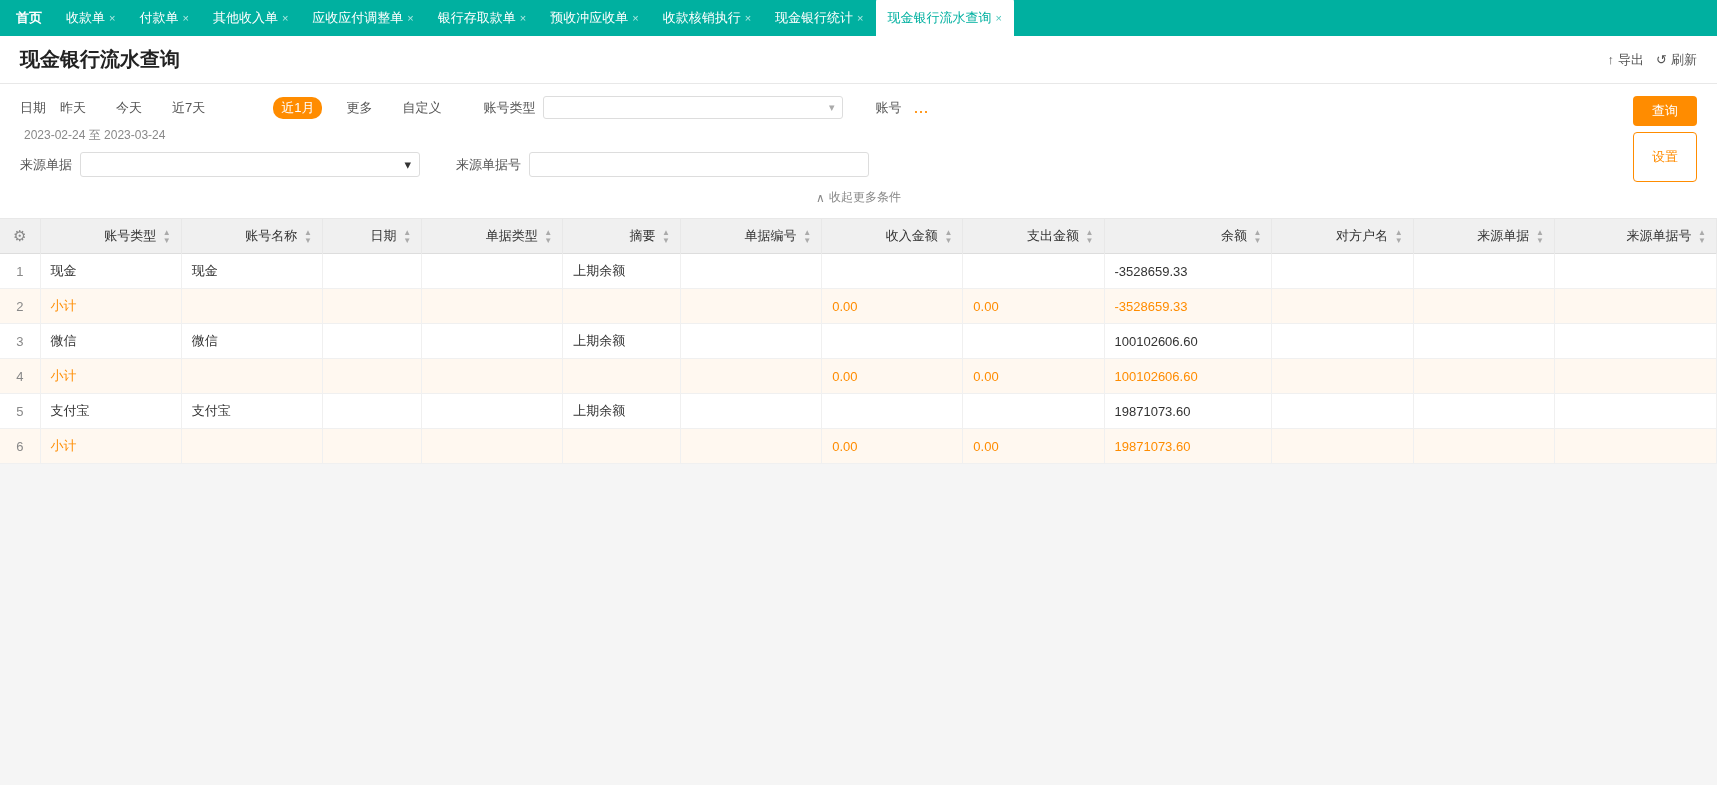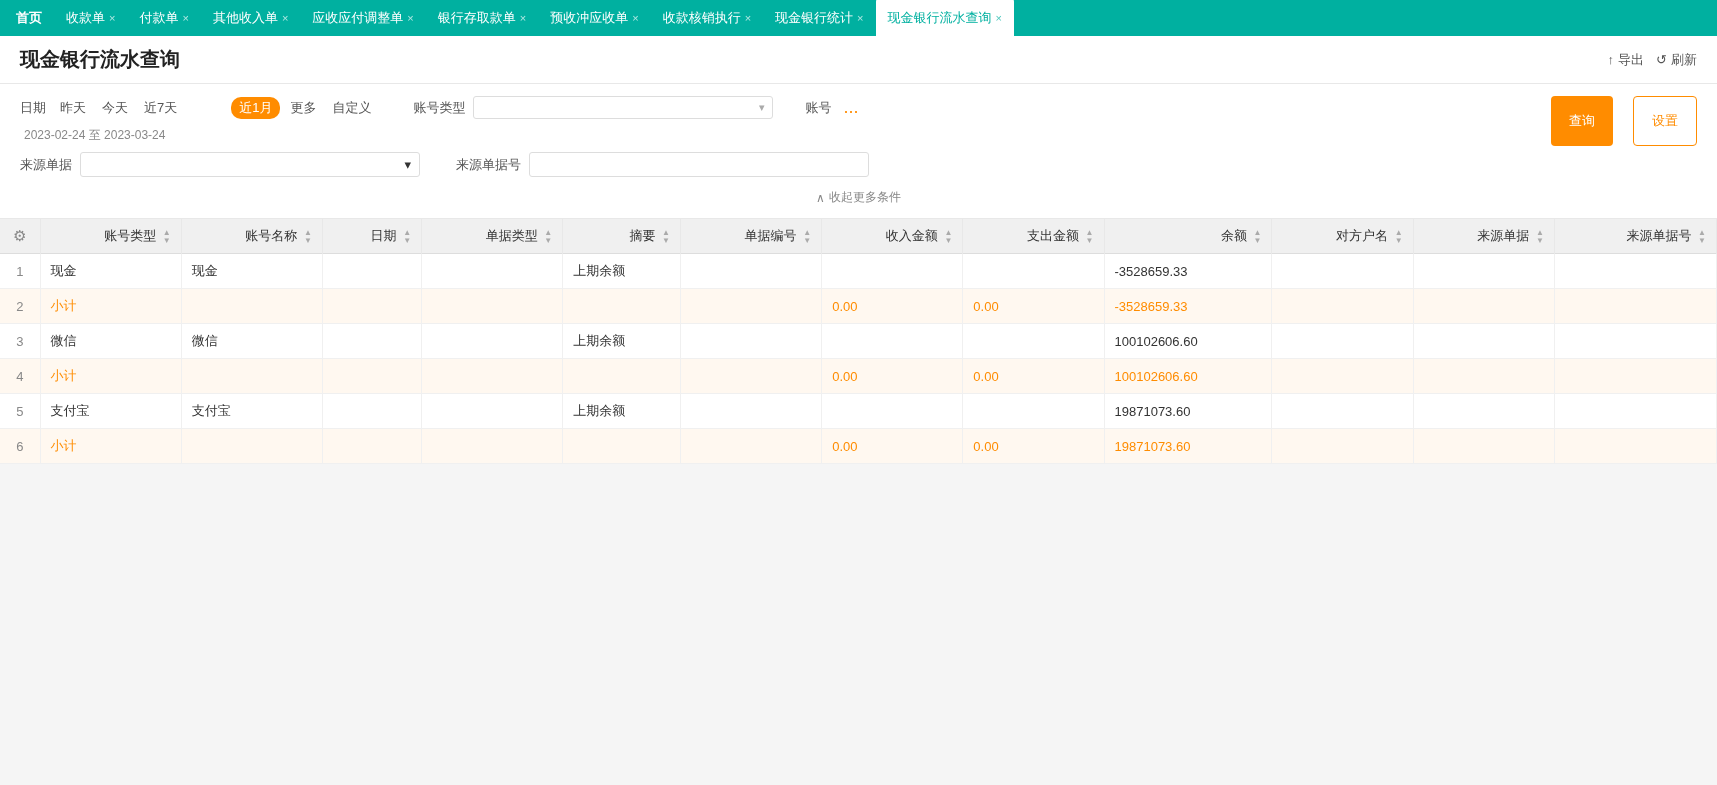--- a/index.html
+++ b/index.html
@@ -85,21 +85,21 @@
       align-items: center;
       gap: 8px;
     }
     .filter-label {
       color: #555;
       white-space: nowrap;
       font-size: 13px;
     }
     .date-options {
       display: flex;
-      gap: 4px;
+      gap: 18px;
     }
     .date-opt {
       padding: 2px 6px;
       cursor: pointer;
       border-radius: 3px;
       font-size: 13px;
       color: #555;
     }
     .date-opt.active {
       background: #ff8c00;
@@ -152,22 +152,22 @@
       background: #fff;
       color: #ff8c00;
       border: 1px solid #ff8c00;
       border-radius: 4px;
       padding: 15px 18px;
       cursor: pointer;
       font-size: 13px;
     }
     .right-btns {
       display: flex;
-      flex-direction: row;
-      gap: 20px;
+      flex-direction: column;
+      gap: 6px;
       margin-left: auto;
     }
     .collapse-bar {
       text-align: center;
       padding: 4px 0;
       color: #888;
       cursor: pointer;
       font-size: 12px;
       display: flex;
       align-items: center;

